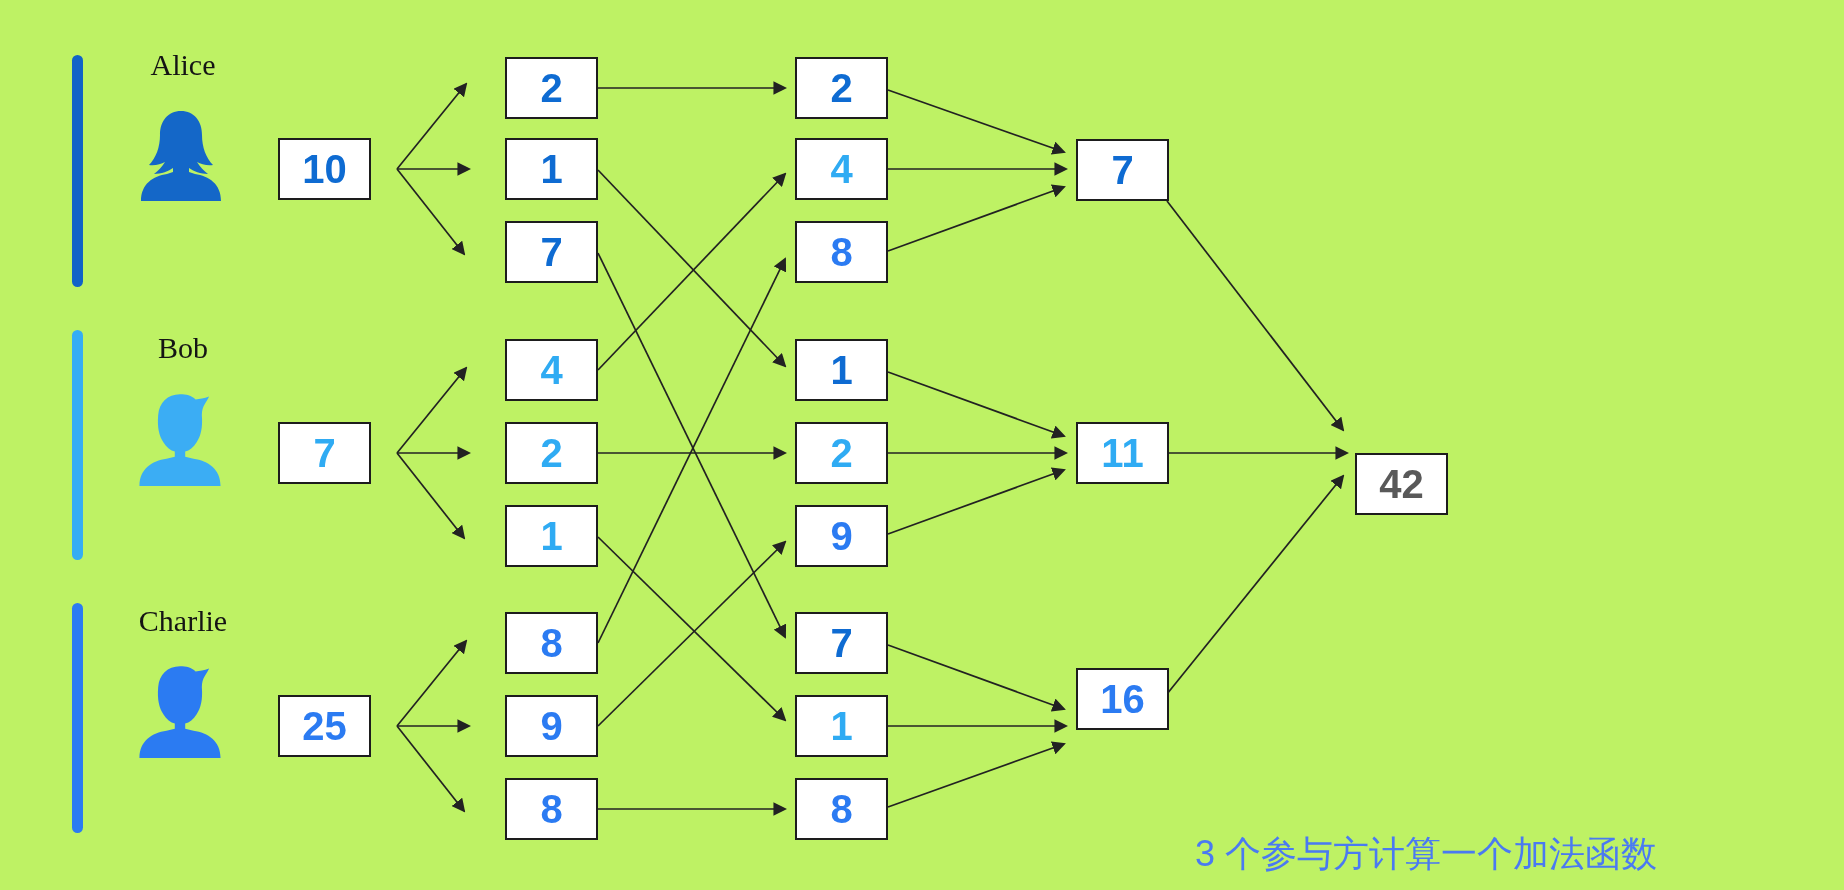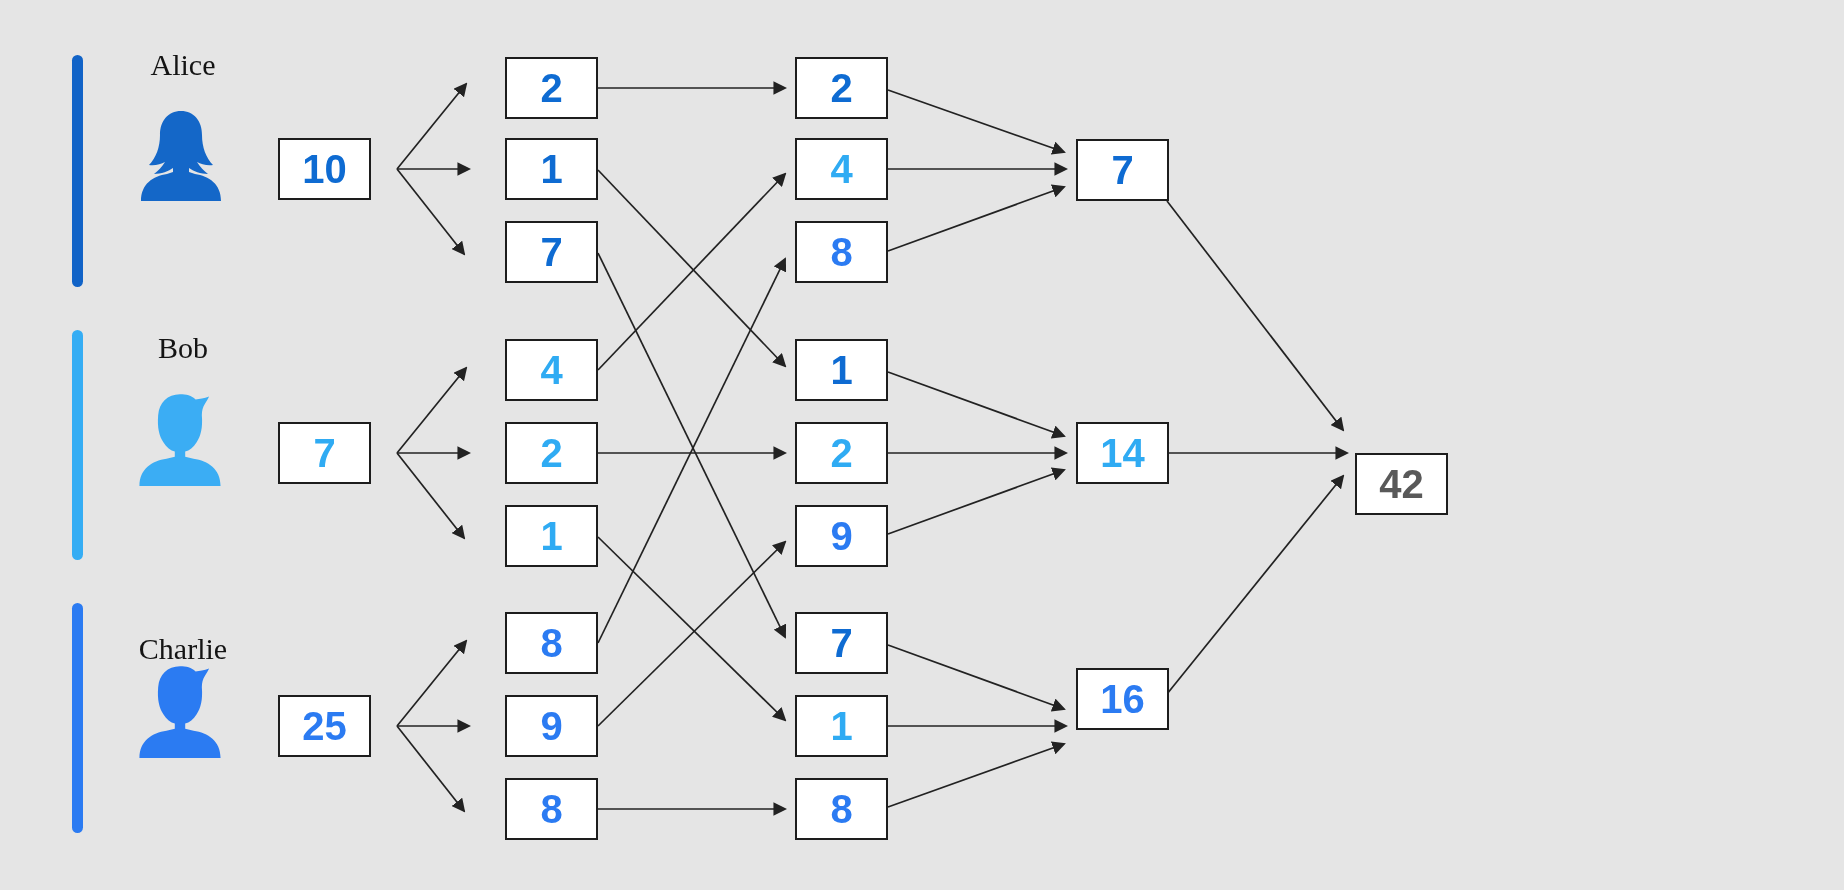--- a/index.html
+++ b/index.html
@@ -1,16 +1,16 @@
 <!DOCTYPE html>
 <html><head>
 <meta charset="utf-8">
 <style>
   html,body{margin:0;padding:0;background:#fff;}
-  .canvas{position:relative;width:1844px;height:890px;background:#e5e5e5;overflow:hidden;
+  .canvas{position:relative;width:1844px;height:890px;background:#bef264;overflow:hidden;
           font-family:"Liberation Sans",sans-serif;}
   .bar{position:absolute;left:72px;width:11px;border-radius:5.5px;}
   .bar-alice{top:55px;height:232px;background:#1163c7;}
   .bar-bob{top:330px;height:230px;background:#35adf4;}
   .bar-charlie{top:603px;height:230px;background:#2b7bf2;}
   .pname{position:absolute;left:118px;width:130px;text-align:center;
          font-family:"Liberation Serif",serif;font-size:30px;color:#141414;}
   .icon{position:absolute;}
   .vbox{position:absolute;width:93px;height:62px;background:#fff;border:2px solid #1d1d1d;
         box-sizing:border-box;display:flex;align-items:center;justify-content:center;
@@ -70,21 +70,21 @@
     <line x1="1168" y1="453" x2="1347" y2="453" marker-end="url(#arw)"></line>
     <line x1="1167" y1="694" x2="1343" y2="476" marker-end="url(#arw)"></line>
   </svg>
 
   <div class="bar bar-alice"></div>
   <div class="bar bar-bob"></div>
   <div class="bar bar-charlie"></div>
 
   <div class="pname" style="top:48px;">Alice</div>
   <div class="pname" style="top:331px;">Bob</div>
-  <div class="pname" style="top:604px;margin-top:28px;">Charlie</div>
+  <div class="pname" style="top:604px;">Charlie</div>
 
   <svg class="icon" style="left:131px;top:106px;" width="100" height="96" viewBox="0 0 100 96">
     <path fill="#1467c8" d="M50 5 C37 5 29 15 29 29 C29 41 25 52 18 59 C24 60 30 58 34 56 C31 61 27 65 23 68 C30 68 38 65 42 62 L42 66 L36 68 C22 70 10 78 10 95 L90 95 C90 78 78 70 64 68 L58 66 L58 62 C62 65 70 68 77 68 C73 65 69 61 66 56 C70 58 76 60 82 59 C75 52 71 41 71 29 C71 15 63 5 50 5 Z"></path>
   </svg>
   <svg class="icon" style="left:128px;top:388px;" width="104" height="98" viewBox="0 0 100 94">
     <path fill="#3badf4" d="M50 6 C38 6 30 14 29 26 C28 38 30 46 34 52 C37 57 41 60 45 61 L45 66 L37 68 C23 70 11 78 11 94 L89 94 C89 78 77 70 63 68 L55 66 L55 61 C59 60 63 57 66 52 C70 46 72 38 71 26 C71 22 72 18 74 15 C76 12 77 10 78 8 C73 10 69 10 65 11 C61 7 56 6 50 6 Z"></path>
   </svg>
   <svg class="icon" style="left:128px;top:660px;" width="104" height="98" viewBox="0 0 100 94">
     <path fill="#2b7bf2" d="M50 6 C38 6 30 14 29 26 C28 38 30 46 34 52 C37 57 41 60 45 61 L45 66 L37 68 C23 70 11 78 11 94 L89 94 C89 78 77 70 63 68 L55 66 L55 61 C59 60 63 57 66 52 C70 46 72 38 71 26 C71 22 72 18 74 15 C76 12 77 10 78 8 C73 10 69 10 65 11 C61 7 56 6 50 6 Z"></path>
   </svg>
@@ -107,19 +107,20 @@
   <div class="vbox t-b" style="left:795px;top:138px;">4</div>
   <div class="vbox t-c" style="left:795px;top:221px;">8</div>
   <div class="vbox t-a" style="left:795px;top:339px;">1</div>
   <div class="vbox t-b" style="left:795px;top:422px;">2</div>
   <div class="vbox t-c" style="left:795px;top:505px;">9</div>
   <div class="vbox t-a" style="left:795px;top:612px;">7</div>
   <div class="vbox t-b" style="left:795px;top:695px;">1</div>
   <div class="vbox t-c" style="left:795px;top:778px;">8</div>
 
   <div class="vbox t-a" style="left:1076px;top:139px;">7</div>
-  <div class="vbox t-b" style="left:1076px;top:422px;">14</div>
+  <div class="vbox t-b" style="left:1076px;top:422px;">11</div>
   <div class="vbox t-c" style="left:1076px;top:668px;">16</div>
 
   <div class="vbox t-g" style="left:1355px;top:424px;margin-top:29px;">42</div>
 
+  <div class="caption">3 个参与方计算一个加法函数</div>
 
 </div>
 
 </body></html>

